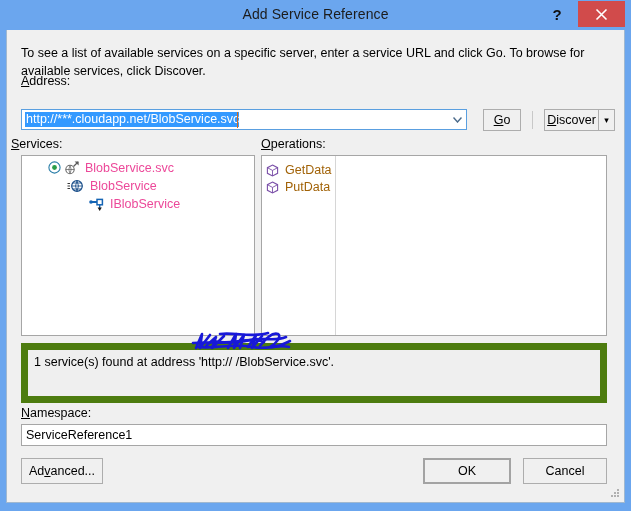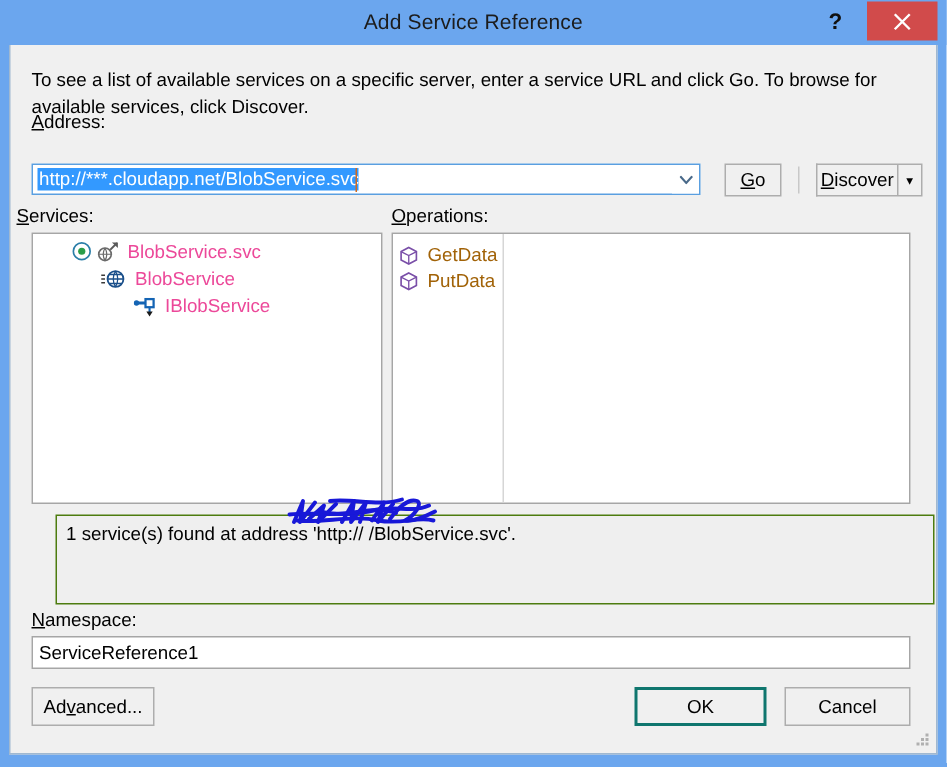--- a/index.html
+++ b/index.html
@@ -203,25 +203,25 @@
     font-size: 12.5px;
     color: #a16207;
     white-space: nowrap;
     cursor: default;
   }
   .list-row .label { margin-left: 6px; }
 
   
   #status-box {
     position: absolute;
-    left: 30px; top: 313px;
+    left: 14px; top: 313px;
     width: 586px;
     height: 60px;
     background: #efefef;
-    border: 1px solid #4d7c0f;
+    border: 7px solid #4d7c0f;
     box-sizing: border-box;
   }
   .status-text {
     position: absolute;
     left: 6px; top: 5px;
     font-size: 12.5px;
     color: #000;
     white-space: nowrap;
   }
   #scribble {
@@ -244,21 +244,21 @@
     color: #000;
     padding: 0 0 0 4px;
     line-height: 20px;
     font-family: "Liberation Sans", sans-serif;
   }
 
   
   #advanced-button { left: 14px; top: 428px; width: 82px; height: 26px; }
   #ok-button {
     left: 416px; top: 428px; width: 88px; height: 26px;
-    border: 2px solid #0f766e;
+    border: 2px solid #a3a3a3;
   }
   #cancel-button { left: 516px; top: 428px; width: 84px; height: 26px; }
 
   .resize-grip {
     position: absolute;
     right: 3px; bottom: 3px;
     width: 12px; height: 12px;
   }
 </style>
 </head>

